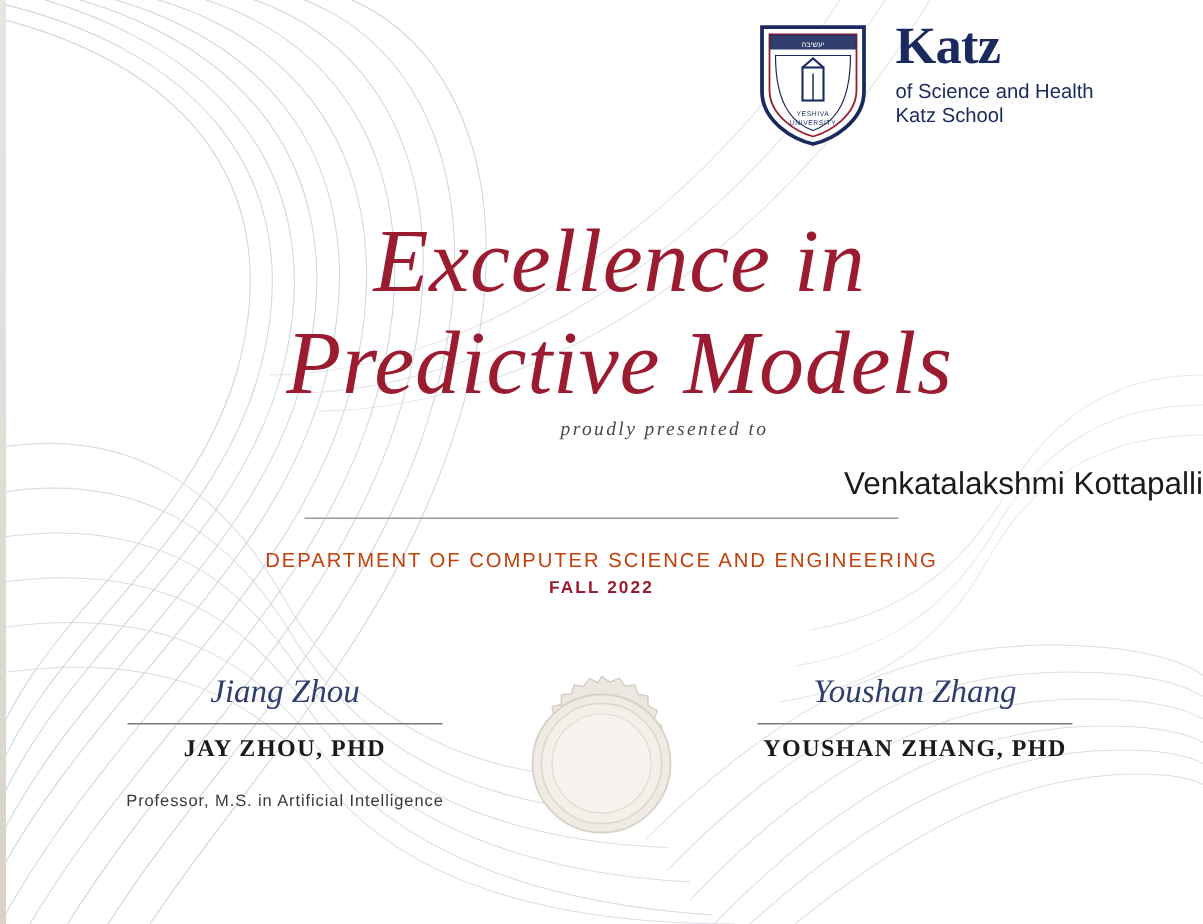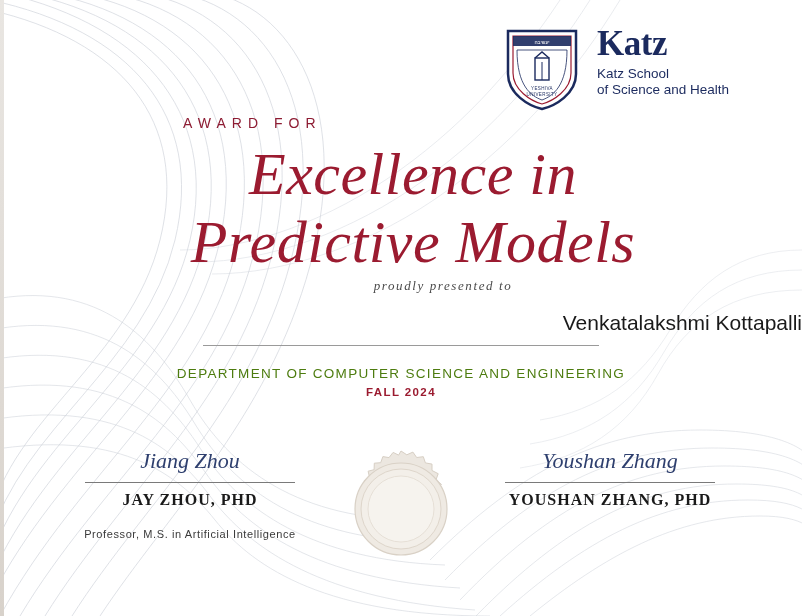--- a/index.html
+++ b/index.html
@@ -36,21 +36,21 @@
     top: 0;
     width: 4px;
     height: 616px;
     background: linear-gradient(to bottom, #e9e6e2, #d8d2cb);
   }
 
   
   .logo-block {
     position: absolute;
     left: 505px;
-    top: 26px;
+    top: 13px;
     width: 250px;
     height: 96px;
   }
   .shield {
     position: absolute;
     left: 0;
     top: 2px;
     width: 74px;
     height: 84px;
   }
@@ -138,21 +138,21 @@
 
   .department {
     position: absolute;
     left: 0;
     top: 366px;
     width: 802px;
     text-align: center;
     font-family: "Liberation Sans", sans-serif;
     font-size: 13.5px;
     letter-spacing: 1.3px;
-    color: #4d7c0f;
+    color: #c2410c;
   }
 
   .term {
     position: absolute;
     left: 0;
     top: 386px;
     width: 802px;
     text-align: center;
     font-family: "Liberation Sans", sans-serif;
     font-weight: bold;
@@ -266,40 +266,39 @@
       <path d="M12,22 C12,58 26,68 37,72 C48,68 62,58 62,22 Z" fill="none" stroke="#1b2a5e" stroke-width="0.8"></path>
       <rect x="30" y="30" width="14" height="22" fill="none" stroke="#1b2a5e" stroke-width="1.4"></rect>
       <path d="M30,30 L37,24 L44,30" fill="none" stroke="#1b2a5e" stroke-width="1.4"></path>
       <line x1="37" y1="34" x2="37" y2="52" stroke="#1b2a5e" stroke-width="1"></line>
       <text x="37" y="62" font-family="Liberation Sans, sans-serif" font-size="4.5" fill="#1b2a5e" text-anchor="middle" letter-spacing="0.4">YESHIVA</text>
       <text x="37" y="68" font-family="Liberation Sans, sans-serif" font-size="4.5" fill="#1b2a5e" text-anchor="middle" letter-spacing="0.4">UNIVERSITY</text>
     </svg>
     <div class="logo-text">
       <div class="logo-katz">Katz</div>
       <div class="logo-sub">
+        <div>of Science and Health</div>
         <div>Katz School</div>
-        <div>of Science and Health</div>
       </div>
     </div>
   </div>
 
-  <div class="award-for">AWARD FOR</div>
 
   <div class="title">
     <span class="line1">Excellence in</span>
     <span class="line2">Predictive Models</span>
   </div>
 
   <div class="presented">proudly presented to</div>
 
   <div class="recipient">Venkatalakshmi Kottapalli</div>
   <div class="recipient-rule"></div>
 
   <div class="department">DEPARTMENT OF COMPUTER SCIENCE AND ENGINEERING</div>
-  <div class="term">FALL 2024</div>
+  <div class="term">FALL 2022</div>
 
   <div class="sig-block sig-left">
     <div class="sig-script">Jiang Zhou</div>
     <div class="sig-rule"></div>
     <div class="sig-name">JAY ZHOU, PHD</div>
     <div class="sig-title">Professor, M.S. in Artificial Intelligence</div>
   </div>
 
   <div class="sig-block sig-right">
     <div class="sig-script">Youshan Zhang</div>

